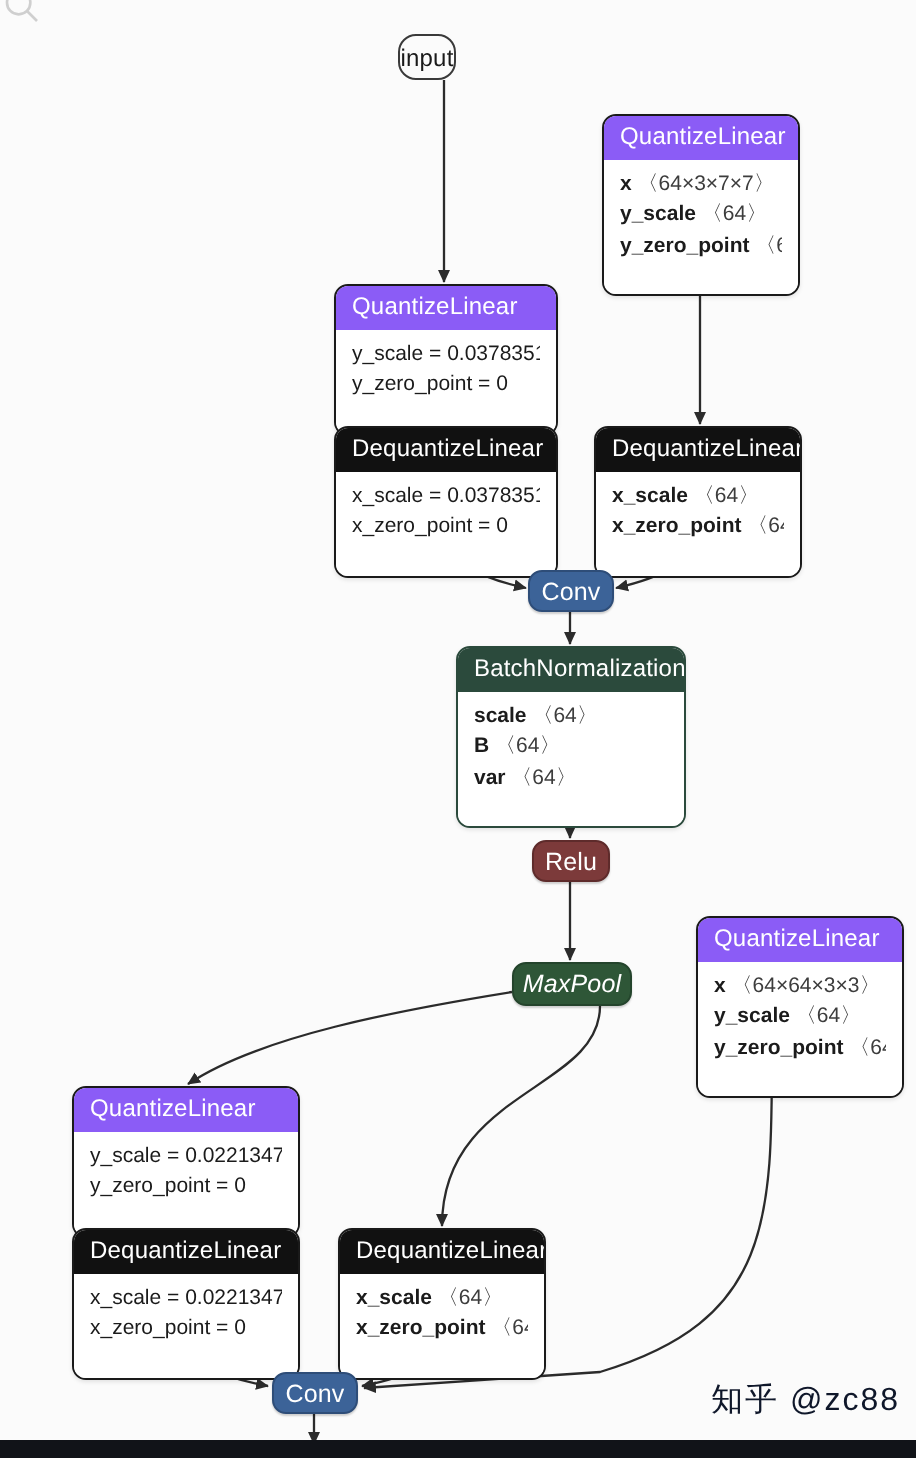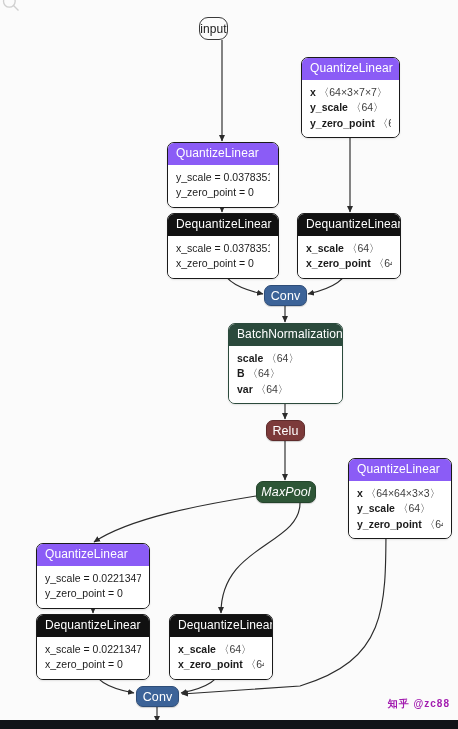--- a/index.html
+++ b/index.html
@@ -75,43 +75,42 @@
     padding: 4px 8px 5px 8px;
     line-height: 1.05;
     letter-spacing: .1px;
   }
   .box.k-quant   .hdr { background: #8b5cf6; }
   .box.k-dequant .hdr { background: #111111; }
   .box.k-bn      .hdr { background: #2b4a3c; }
   .box.k-bn { border-color: #2b4a3c; }
   .box .body {
     background: #ffffff;
-    padding: 5px 8px 6px 8px;
+    padding: 5px 8px 16px 8px;
   }
   .attr {
     font-size: 10.5px;
     color: #1b1b1b;
     line-height: 1.48;
     white-space: nowrap;
     overflow: hidden;
   }
   .attr .k { font-weight: bold; }
   .attr .v { color: #3d3d3d; }
   .attr .plain { font-weight: normal; }
 
   
   .watermark {
     position: absolute;
     right: 8px; bottom: 18px;
-    font-size: 10px;
-    color: #a21caf;
+    font-size: 16px;
+    color: #0f172a;
     letter-spacing: 1px;
     z-index: 6;
     user-select: none;
-    font-weight: bold;
   }
   
   .bottom-bar {
     position: absolute;
     left: 0; bottom: 0;
     width: 458px; height: 9px;
     background: #111318;
     z-index: 7;
   }
 </style>

